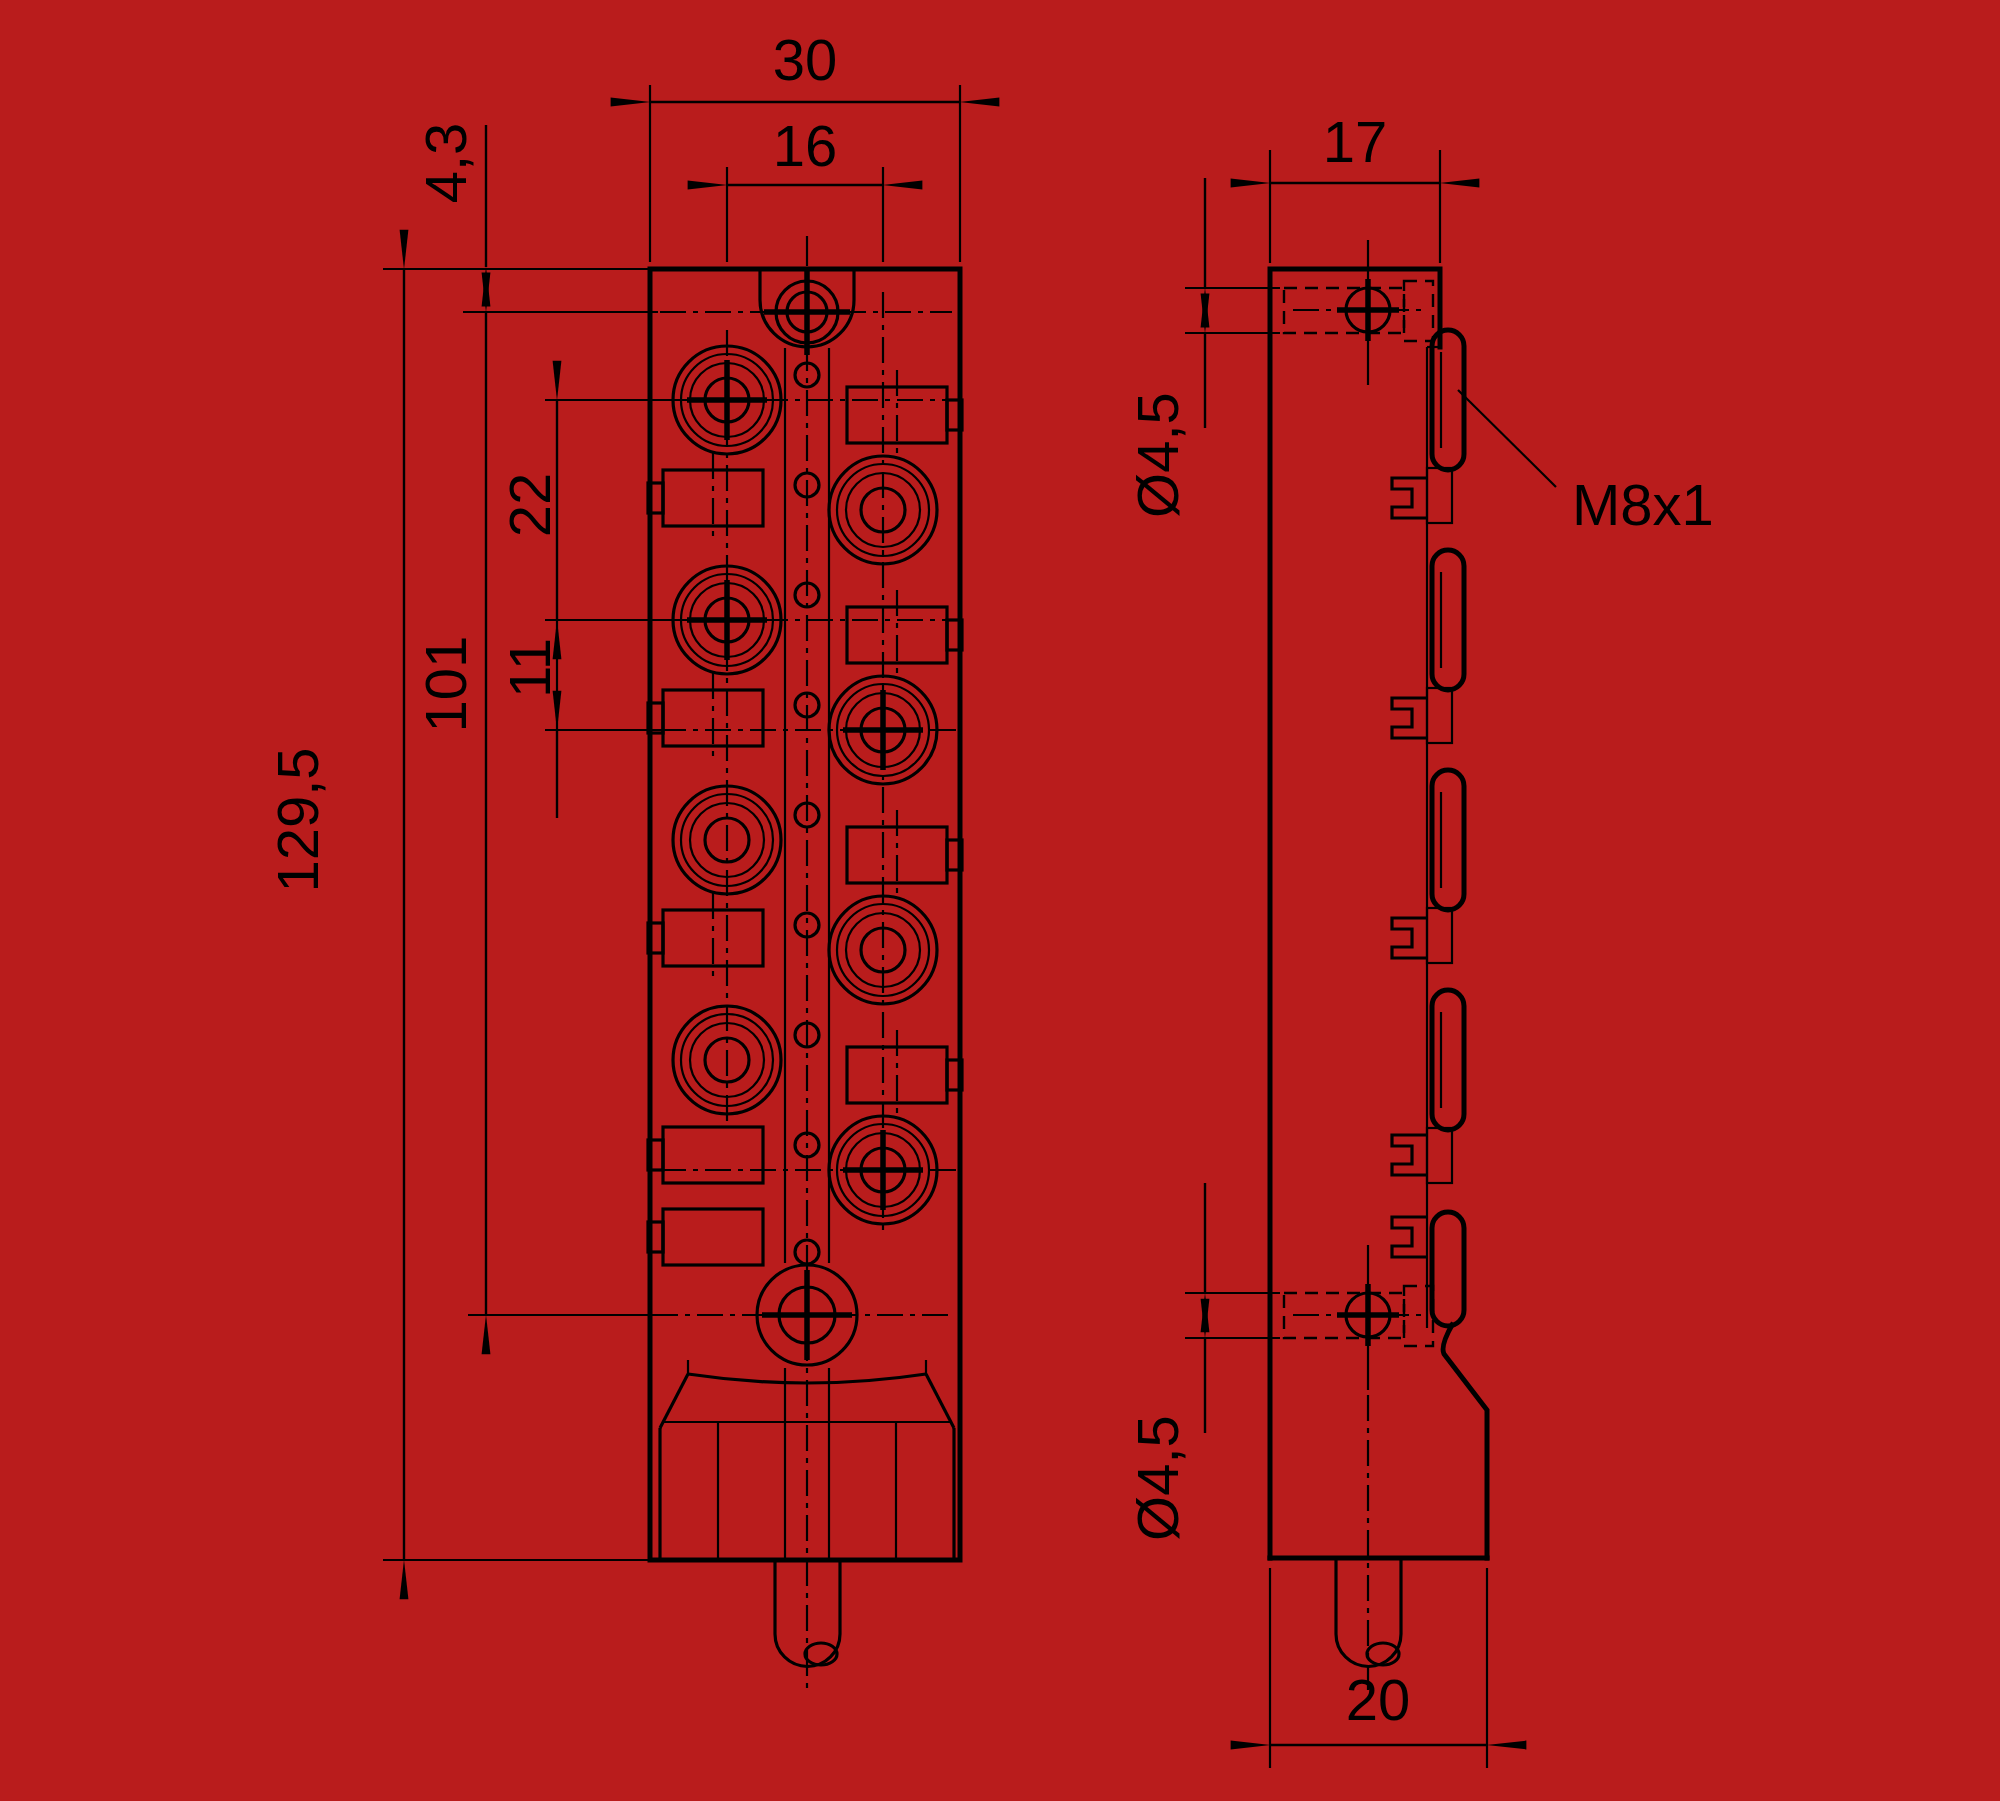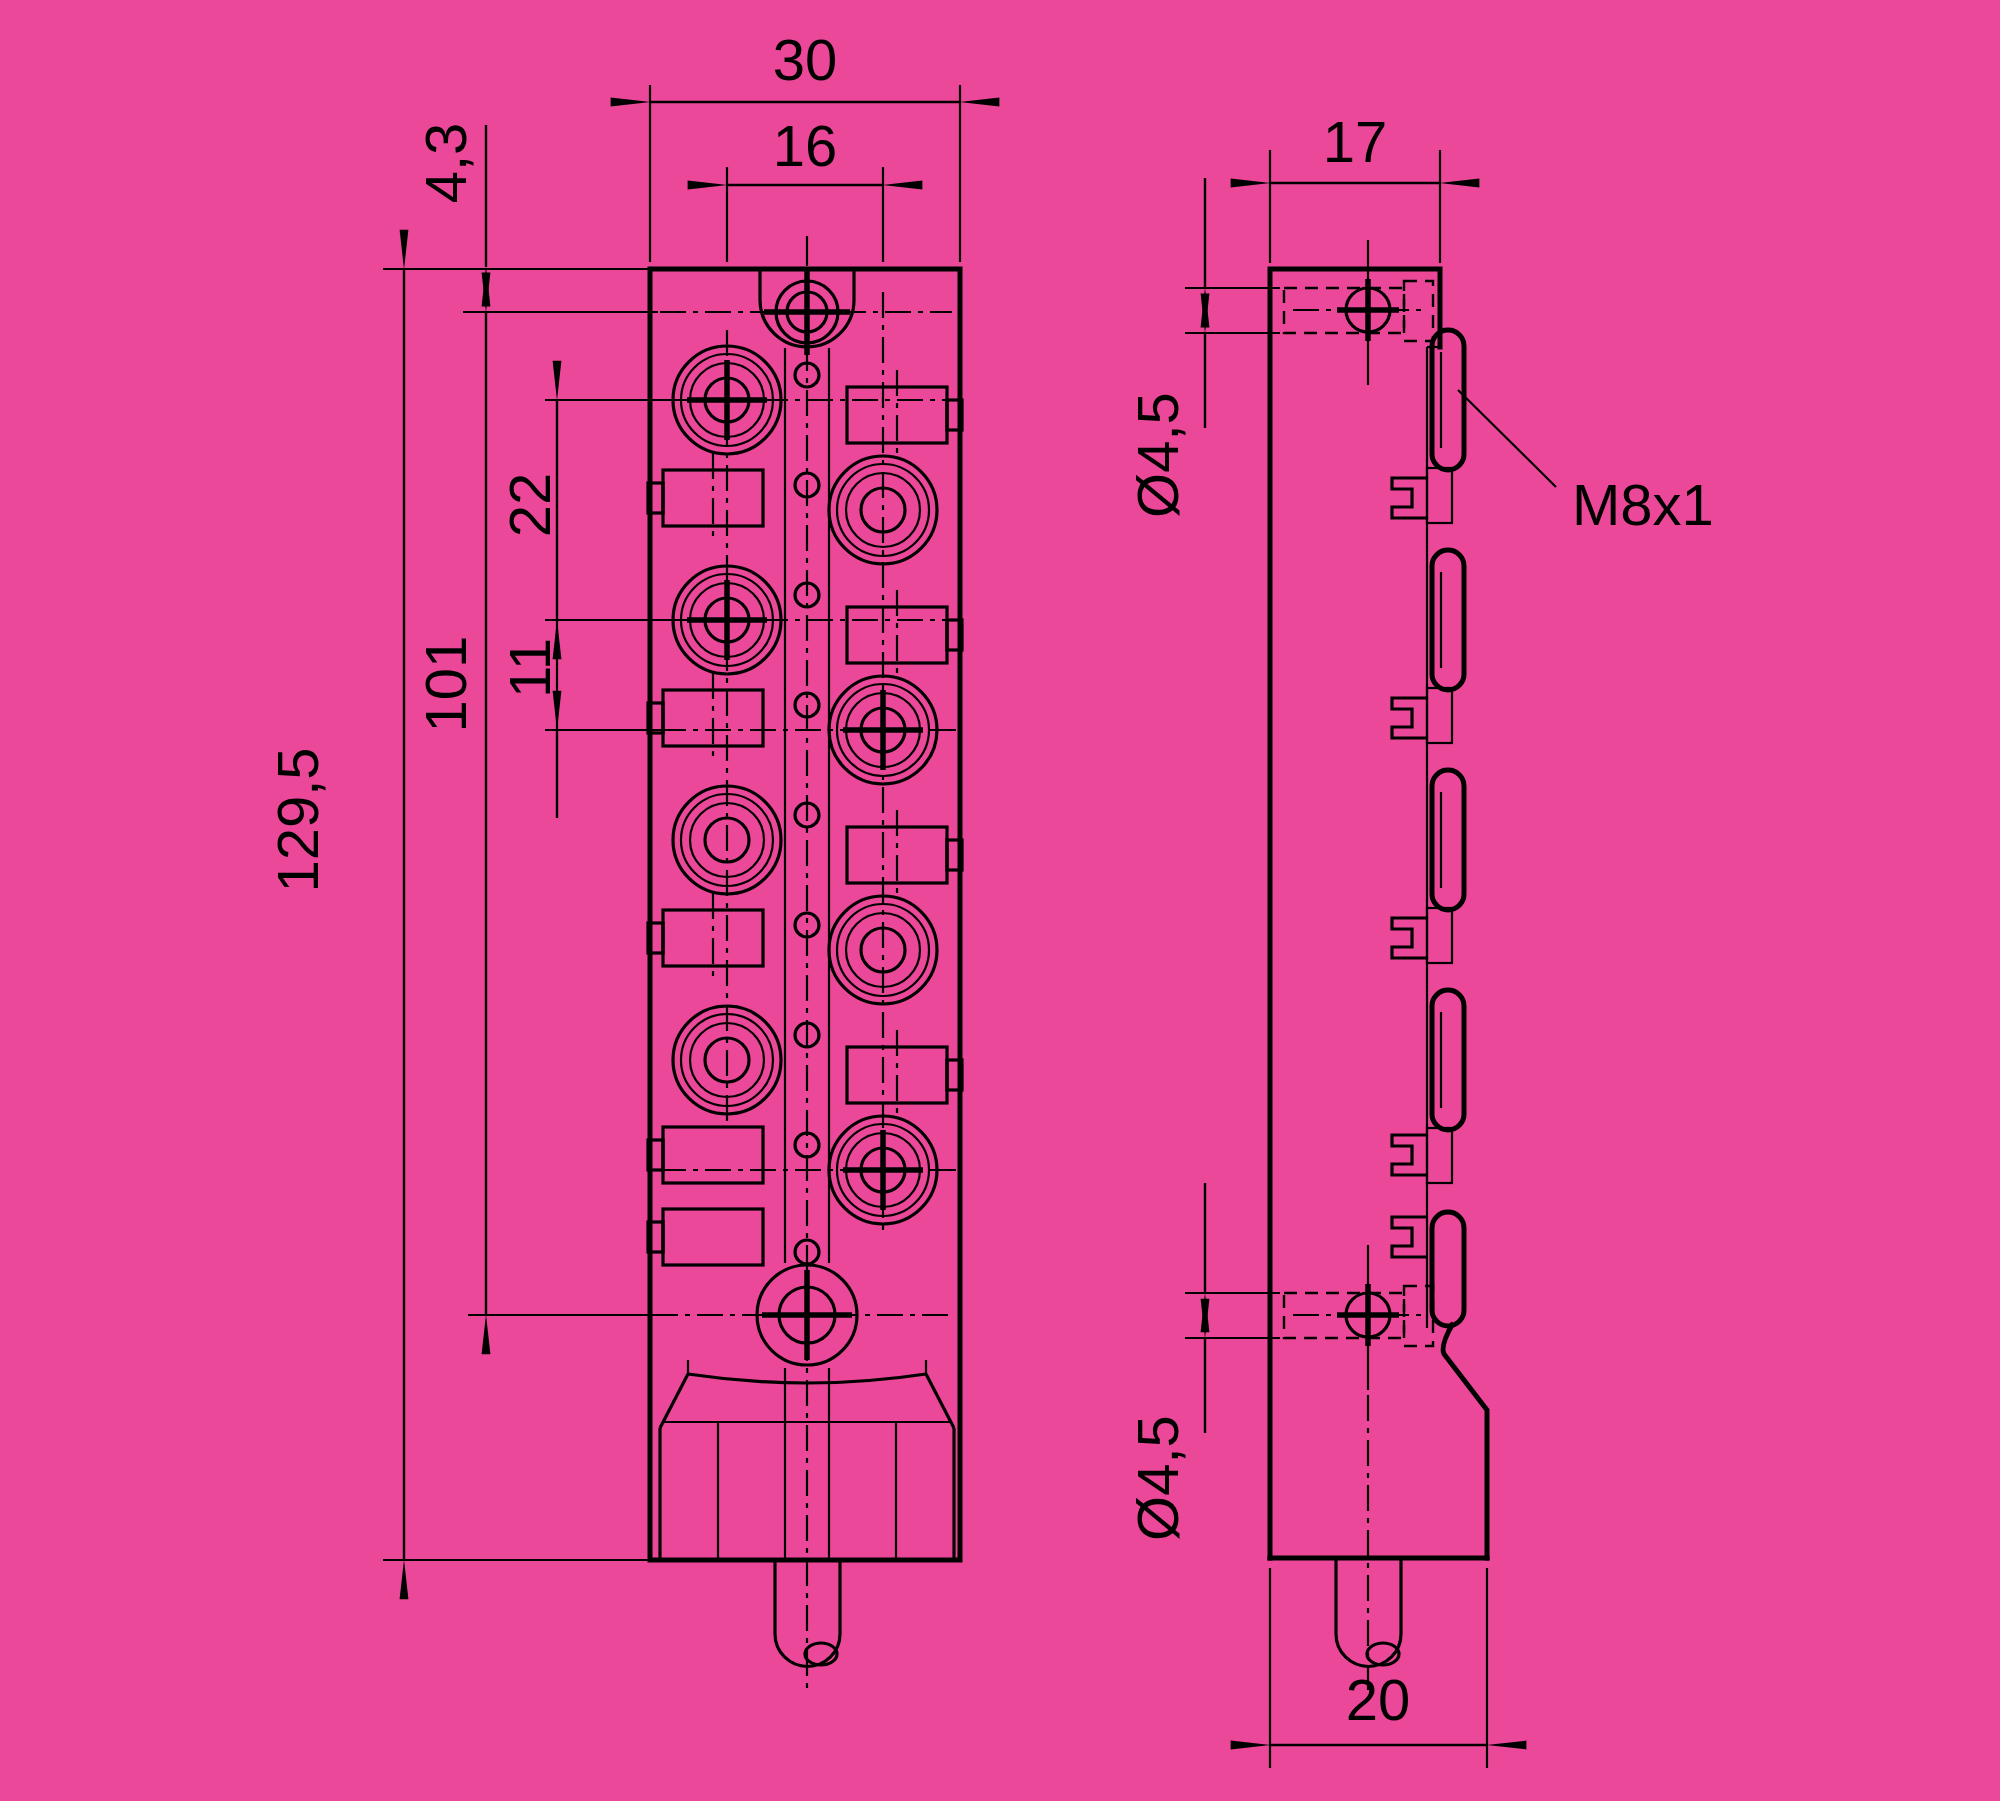--- a/index.html
+++ b/index.html
@@ -1,16 +1,16 @@
 <!DOCTYPE html>
 <html><head>
 <meta charset="utf-8">
 <style>
   html,body{margin:0;padding:0;background:#ffffff;}
-  .stage{position:relative;width:2000px;height:1801px;background:#ec4899;overflow:hidden;
+  .stage{position:relative;width:2000px;height:1801px;background:#b91c1c;overflow:hidden;
          font-family:"Liberation Sans",sans-serif;}
   svg{display:block;}
   
   .outline{stroke:#000;stroke-width:5;fill:none;stroke-linecap:square;}
   .med{stroke:#000;stroke-width:3.2;fill:none;}
   .thin{stroke:#000;stroke-width:2.2;fill:none;}
   .cl{stroke:#000;stroke-width:2.2;fill:none;stroke-dasharray:26 7 5 7;}
   .dash{stroke:#000;stroke-width:2.4;fill:none;stroke-dasharray:13 8;}
   .dim{stroke:#000;stroke-width:2.4;fill:none;}
   .ext{stroke:#000;stroke-width:2.2;fill:none;}

